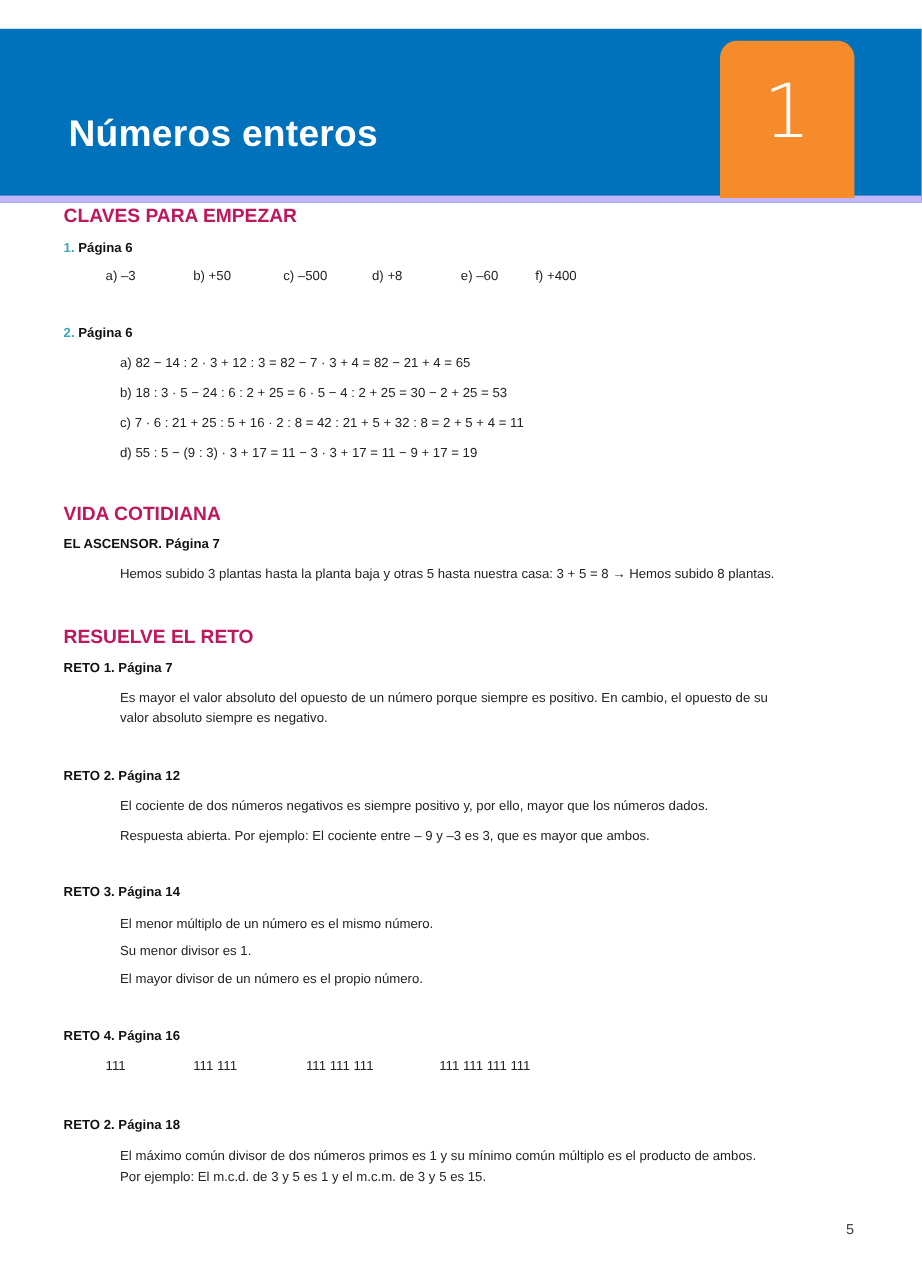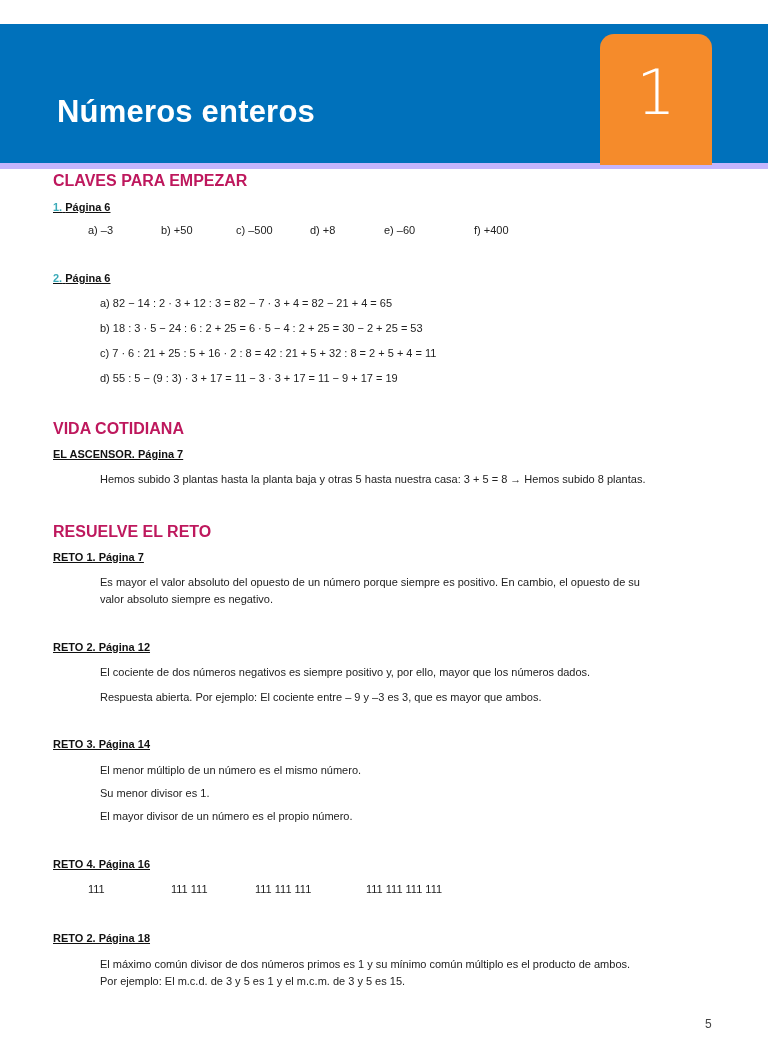--- a/index.html
+++ b/index.html
@@ -25,21 +25,21 @@
   .chapter-num {
     position: absolute; left: 0; width: 112px; top: 28px; text-align: center;
     font-family: "DejaVu Sans", sans-serif; font-weight: 200;
     font-size: 62px; color: #ffffff; line-height: 1;
   }
   .content { position: absolute; left: 0; top: 0; width: 768px; }
   .h1 {
     position: absolute; left: 53px; font-size: 16px; font-weight: bold; color: #be185d;
   }
   .h2 {
-    position: absolute; left: 53px; font-size: 11px; font-weight: bold; color: #111; text-decoration: underline;
+    position: absolute; left: 53px; font-size: 11px; font-weight: bold; color: #111;
   }
   .h2 .num { color: #3aaab8; }
   .p {
     position: absolute; left: 100px; font-size: 11px; color: #222; line-height: 17px;
   }
   .row { position: absolute; left: 88px; font-size: 11px; color: #222; }
   .cell { position: absolute; white-space: nowrap; }
   .page-num {
     position: absolute; left: 705px; top: 1017px; font-size: 12px; color: #444;
   }
@@ -60,21 +60,21 @@
   <div class="h2" style="top:201px">
     <span class="num">1.</span>
     <span>Página 6</span>
   </div>
   <div class="row" style="top:224px">
     <span class="cell" style="left:0">a) –3</span>
     <span class="cell" style="left:73px">b) +50</span>
     <span class="cell" style="left:148px">c) –500</span>
     <span class="cell" style="left:222px">d) +8</span>
     <span class="cell" style="left:296px">e) –60</span>
-    <span class="cell" style="left:386px">f) +400</span>
+    <span class="cell" style="left:358px">f) +400</span>
   </div>
 
   <div class="h2" style="top:272px">
     <span class="num">2.</span>
     <span>Página 6</span>
   </div>
   <div class="p" style="top:295px">a) 82 − 14 : 2 · 3 + 12 : 3 = 82 − 7 · 3 + 4 = 82 − 21 + 4 = 65</div>
   <div class="p" style="top:320px">b) 18 : 3 · 5 − 24 : 6 : 2 + 25 = 6 · 5 − 4 : 2 + 25 = 30 − 2 + 25 = 53</div>
   <div class="p" style="top:345px">c) 7 · 6 : 21 + 25 : 5 + 16 · 2 : 8 = 42 : 21 + 5 + 32 : 8 = 2 + 5 + 4 = 11</div>
   <div class="p" style="top:370px">d) 55 : 5 − (9 : 3) · 3 + 17 = 11 − 3 · 3 + 17 = 11 − 9 + 17 = 19</div>
@@ -94,21 +94,21 @@
   <div class="p" style="top:689px">Respuesta abierta. Por ejemplo: El cociente entre – 9 y –3 es 3, que es mayor que ambos.</div>
 
   <div class="h2" style="top:738px">RETO 3. Página 14</div>
   <div class="p" style="top:762px">El menor múltiplo de un número es el mismo número.</div>
   <div class="p" style="top:785px">Su menor divisor es 1.</div>
   <div class="p" style="top:808px">El mayor divisor de un número es el propio número.</div>
 
   <div class="h2" style="top:858px">RETO 4. Página 16</div>
   <div class="row" style="top:883px">
     <span class="cell" style="left:0">111</span>
-    <span class="cell" style="left:83px">111 111</span>
+    <span class="cell" style="left:73px">111 111</span>
     <span class="cell" style="left:167px">111 111 111</span>
     <span class="cell" style="left:278px">111 111 111 111</span>
   </div>
 
   <div class="h2" style="top:932px">RETO 2. Página 18</div>
   <div class="p" style="top:956px">El máximo común divisor de dos números primos es 1 y su mínimo común múltiplo es el producto de ambos.</div>
   <div class="p" style="top:973px">Por ejemplo: El m.c.d. de 3 y 5 es 1 y el m.c.m. de 3 y 5 es 15.</div>
 </div>
 
 <div class="page-num">5</div>

